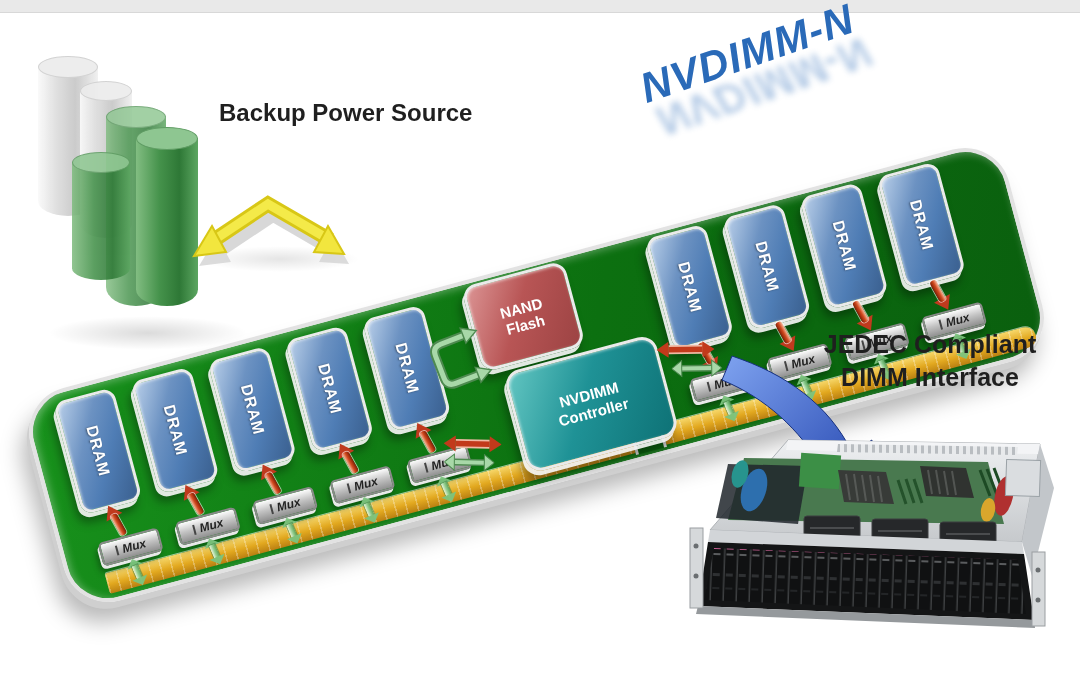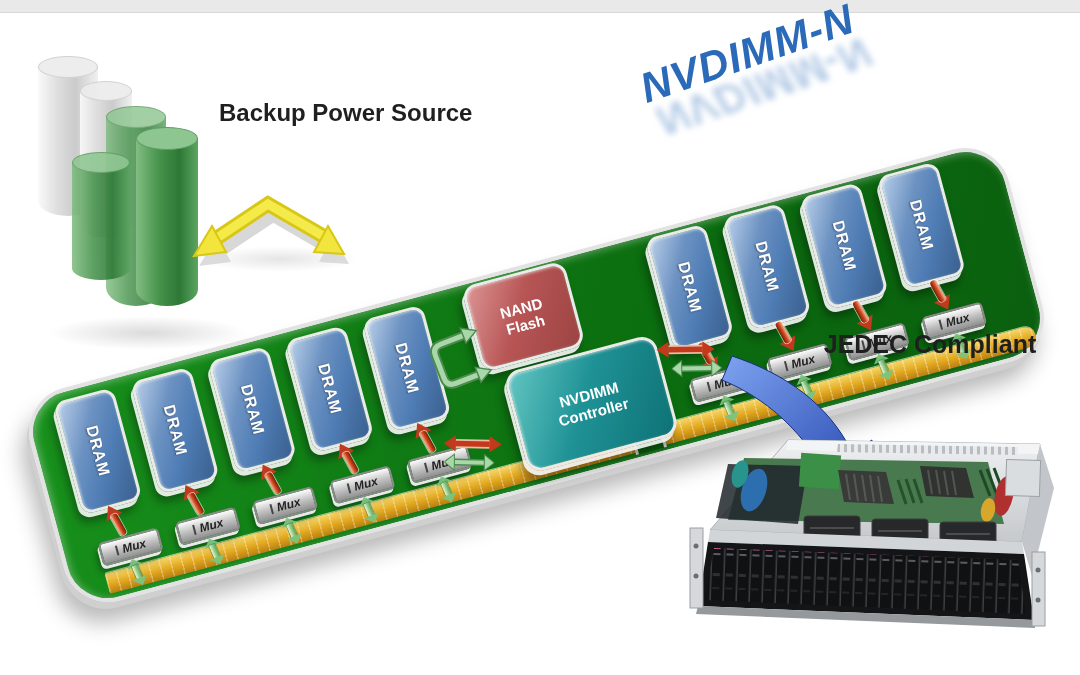--- a/index.html
+++ b/index.html
@@ -359,20 +359,21 @@
     <svg class="board-svg" style="left:634px;top:132px;transform:rotate(14deg);" width="50" height="18" viewBox="0 0 50 18">
       <line x1="10" y1="9" x2="40" y2="9" stroke="#4e8a50" stroke-width="7"></line>
       <line x1="10" y1="9" x2="40" y2="9" stroke="#a8d8a8" stroke-width="4"></line>
       <polygon points="10,1 0,9 10,17" fill="#a8d8a8" stroke="#4e8a50" stroke-width="1"></polygon>
       <polygon points="40,1 50,9 40,17" fill="#a8d8a8" stroke="#4e8a50" stroke-width="1"></polygon>
     </svg>
   </div>
 
   <div class="jedec-label">
     <div>JEDEC Compliant</div>
+    <div>DIMM Interface</div>
   </div>
 
   <svg class="blue-arrow" width="200" height="180" viewBox="0 0 200 180">
     <defs>
       <linearGradient id="bg1" x1="0" y1="0" x2="1" y2="1">
         <stop offset="0" stop-color="#7fa3f0"></stop>
           <stop offset="1" stop-color="#1e3faa"></stop>
       </linearGradient>
     </defs>
     <path d="M 32 21 C 86 39 128 69 152 117 L 172 105 L 168 171 L 100 143 L 122 133

